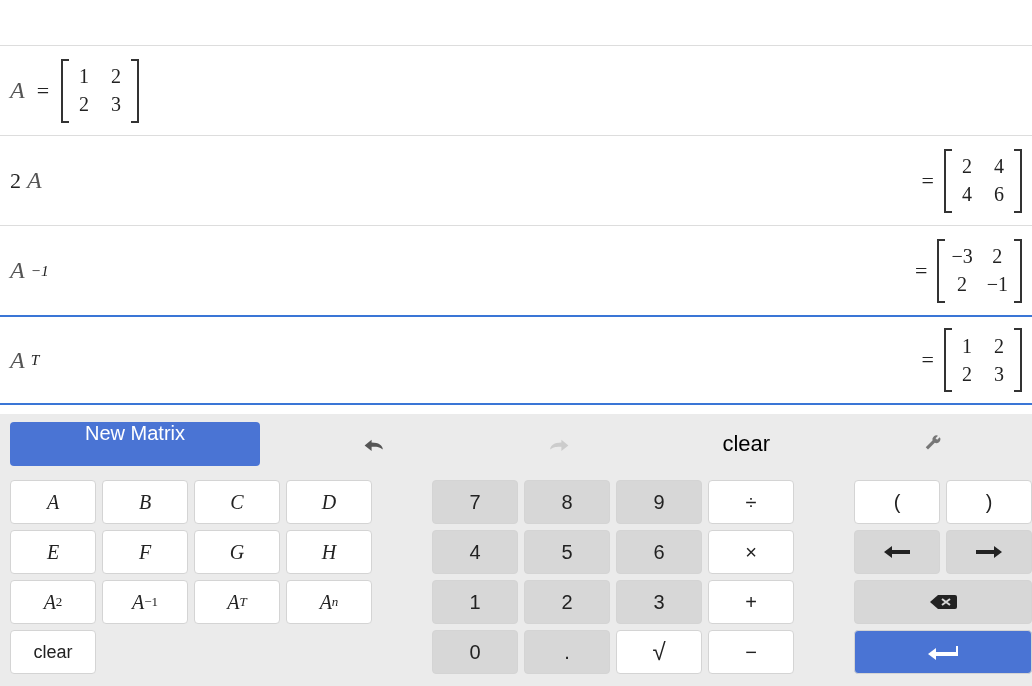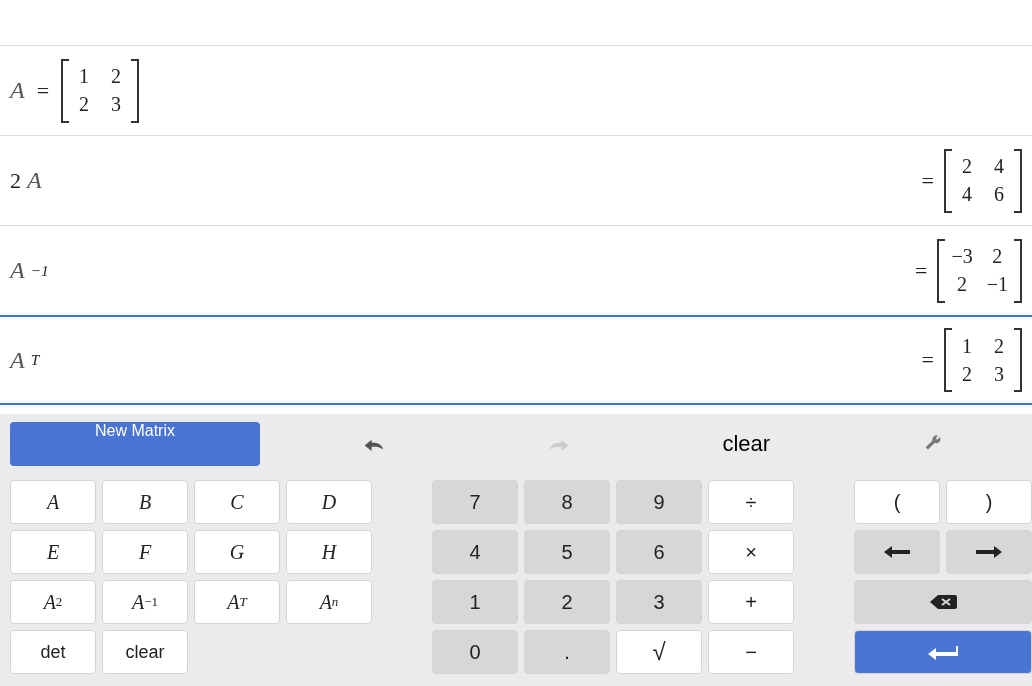--- a/index.html
+++ b/index.html
@@ -67,21 +67,21 @@
   .kb-top {
     display: flex;
     align-items: center;
     gap: 0;
     margin-bottom: 14px;
   }
   .kb-top > * { flex:1; display:flex; justify-content:center; }
   .new-matrix-btn {
     background: #4a74d4;
     color: #fff;
-    font-size: 16px;
+    font-size: 20px;
     border: none;
     border-radius: 4px;
     height: 44px;
     width: 250px;
     cursor: pointer;
     flex: 0 0 250px;
     margin-right: 20px;
     margin-left:4px;
   }
   .toolbtn {
@@ -243,21 +243,20 @@
           <span class="ssup">−1</span>
         </div>
       <div class="key">
           <span>A</span>
           <span class="ssup" style="font-style:italic;">T</span>
         </div>
       <div class="key">
           <span>A</span>
           <span class="ssup" style="font-style:italic;">n</span>
         </div>
-      <div class="key roman">det</div>
       <div class="key roman">clear</div>
       <div></div>
     </div>
 
     <div class="group g-mid">
       <div class="key num">7</div>
       <div class="key num">8</div>
       <div class="key num">9</div>
       <div class="key op">÷</div>
       <div class="key num">4</div>

